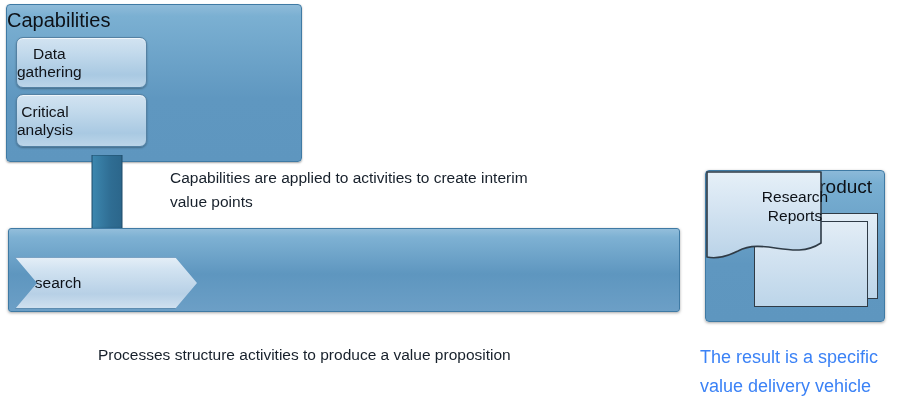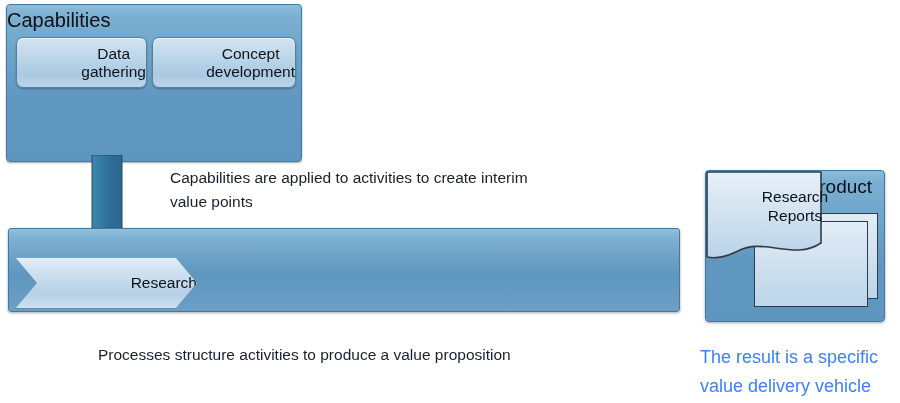--- a/index.html
+++ b/index.html
@@ -14,21 +14,21 @@
     overflow: hidden;
     font-family: "Liberation Sans", sans-serif;
     color: #111827;
   }
 
   
   .abs { position: absolute; }
   .center-text {
     display: flex;
     align-items: center;
-    justify-content: flex-end;
+    justify-content: flex-start;
     text-align: center;
     line-height: 1.12;
   }
 
   
   #capabilities-box {
     left: 6px;
     top: 4px;
     width: 296px;
     height: 158px;
@@ -184,25 +184,25 @@
 <body>
 
 <div class="abs" id="capabilities-box">
   <div id="capabilities-title">Capabilities</div>
 
   <div class="cap-chip center-text" id="cap-data-gathering">
     <span style="white-space: pre-line;">Data
 gathering</span>
   </div>
 
-  <div class="cap-chip center-text" id="cap-concept-dev">
-    <span style="white-space: pre-line;">Concept
-development</span>
-  </div>
-
+
+  <div class="cap-chip center-text" id="cap-critical">
+    <span style="white-space: pre-line;">Critical
+analysis</span>
+  </div>
 </div>
 
 <div class="abs" id="flow-arrow">
   <svg width="78" height="125" viewBox="0 0 78 125" xmlns="http://www.w3.org/2000/svg">
     <defs>
       <linearGradient id="arrowGrad" x1="0" y1="0" x2="1" y2="0">
         <stop offset="0%" stop-color="#31749c"></stop>
         <stop offset="30%" stop-color="#3d88b0"></stop>
         <stop offset="55%" stop-color="#2f6d93"></stop>
         <stop offset="100%" stop-color="#25587a"></stop>

